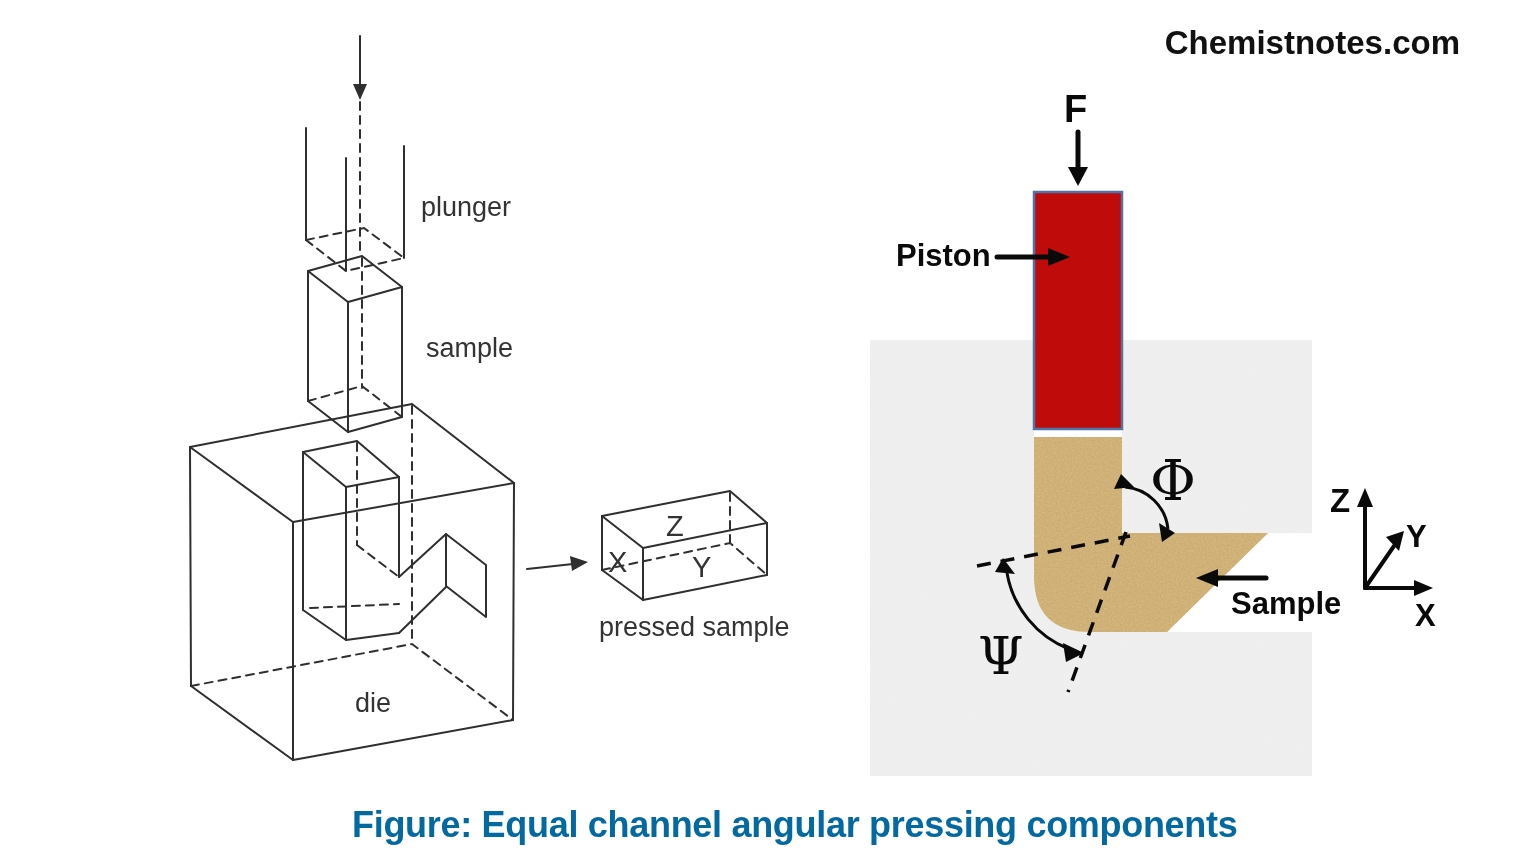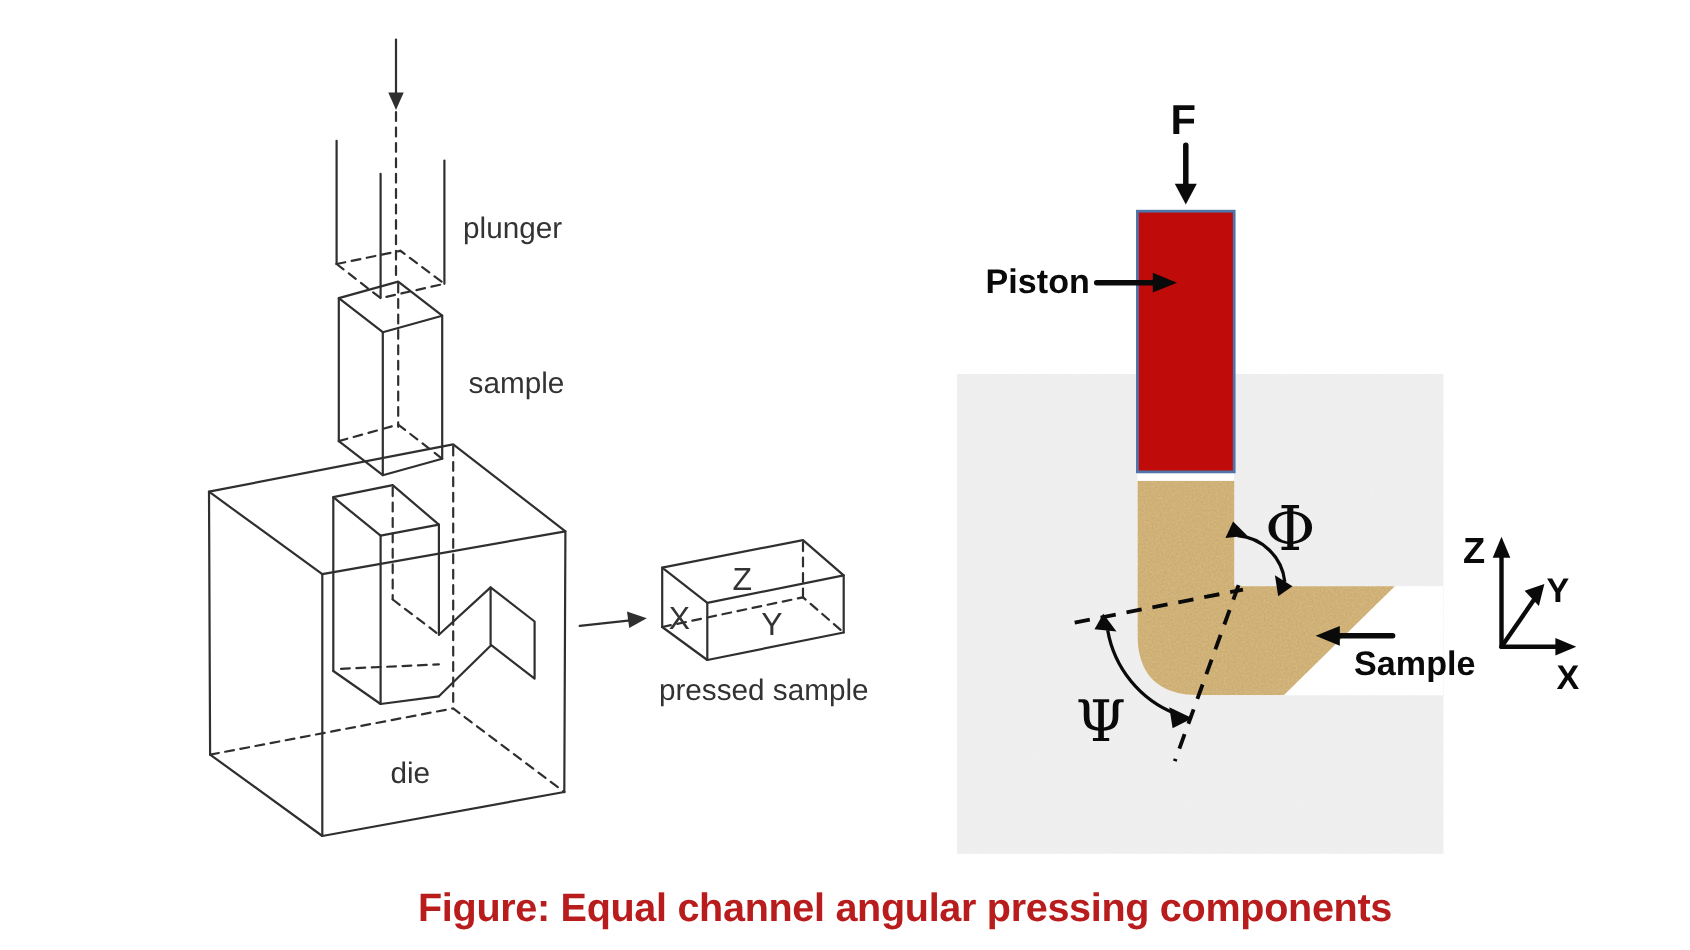--- a/index.html
+++ b/index.html
@@ -1,20 +1,20 @@
 <!DOCTYPE html>
 <html><head>
 <meta charset="utf-8">
 <style>
   html,body{margin:0;padding:0;background:#fff;}
   #page{position:relative;width:1536px;height:864px;background:#ffffff;overflow:hidden;
         font-family:"Liberation Sans",sans-serif;}
   #fig-svg{position:absolute;left:0;top:0;}
   .wm{position:absolute;top:24px;right:76px;font-size:33px;font-weight:bold;color:#111;}
-  .caption{position:absolute;left:352px;top:804px;font-size:36px;font-weight:bold;color:#b91c1c;letter-spacing:-0.3px;margin-left:28px;}
+  .caption{position:absolute;left:352px;top:804px;font-size:36px;font-weight:bold;color:#0369a1;letter-spacing:-0.3px;}
   .lline{stroke:#2f2f2f;stroke-width:2;fill:none;stroke-linecap:round;stroke-linejoin:round;}
   .ldash{stroke:#2f2f2f;stroke-width:2;fill:none;stroke-dasharray:8 6;stroke-linecap:round;}
   .lfill{fill:#2f2f2f;stroke:none;}
   .ltxt{font-family:"Liberation Sans",sans-serif;font-size:27px;fill:#333;}
   .laxis{font-family:"Liberation Sans",sans-serif;font-size:29px;fill:#333;}
   .rarrow{stroke:#0a0a0a;stroke-width:5;fill:none;stroke-linecap:round;}
   .raxis{stroke:#0a0a0a;stroke-width:4;fill:none;stroke-linecap:round;}
   .rdash{stroke:#0a0a0a;stroke-width:3.5;fill:none;stroke-dasharray:14 10;stroke-linecap:butt;}
   .rarc{stroke:#0a0a0a;stroke-width:3;fill:none;}
   .rfill{fill:#0a0a0a;stroke:none;}
@@ -160,14 +160,15 @@
       <text class="rtxt" font-size="31" x="896" y="266">Piston</text>
       <text class="rtxt" font-size="31" x="1231" y="614">Sample</text>
       <text class="gtxt" font-size="56" x="1150" y="500">Φ</text>
       <text class="gtxt" font-size="52" x="978" y="674">Ψ</text>
       <text class="rtxt" font-size="33" x="1330" y="512">Z</text>
       <text class="rtxt" font-size="31" x="1406" y="547">Y</text>
       <text class="rtxt" font-size="31" x="1415" y="626">X</text>
     </g>
   </svg>
 
+  <div class="wm">Chemistnotes.com</div>
   <div class="caption">Figure: Equal channel angular pressing components</div>
 </div>
 
 </body></html>

